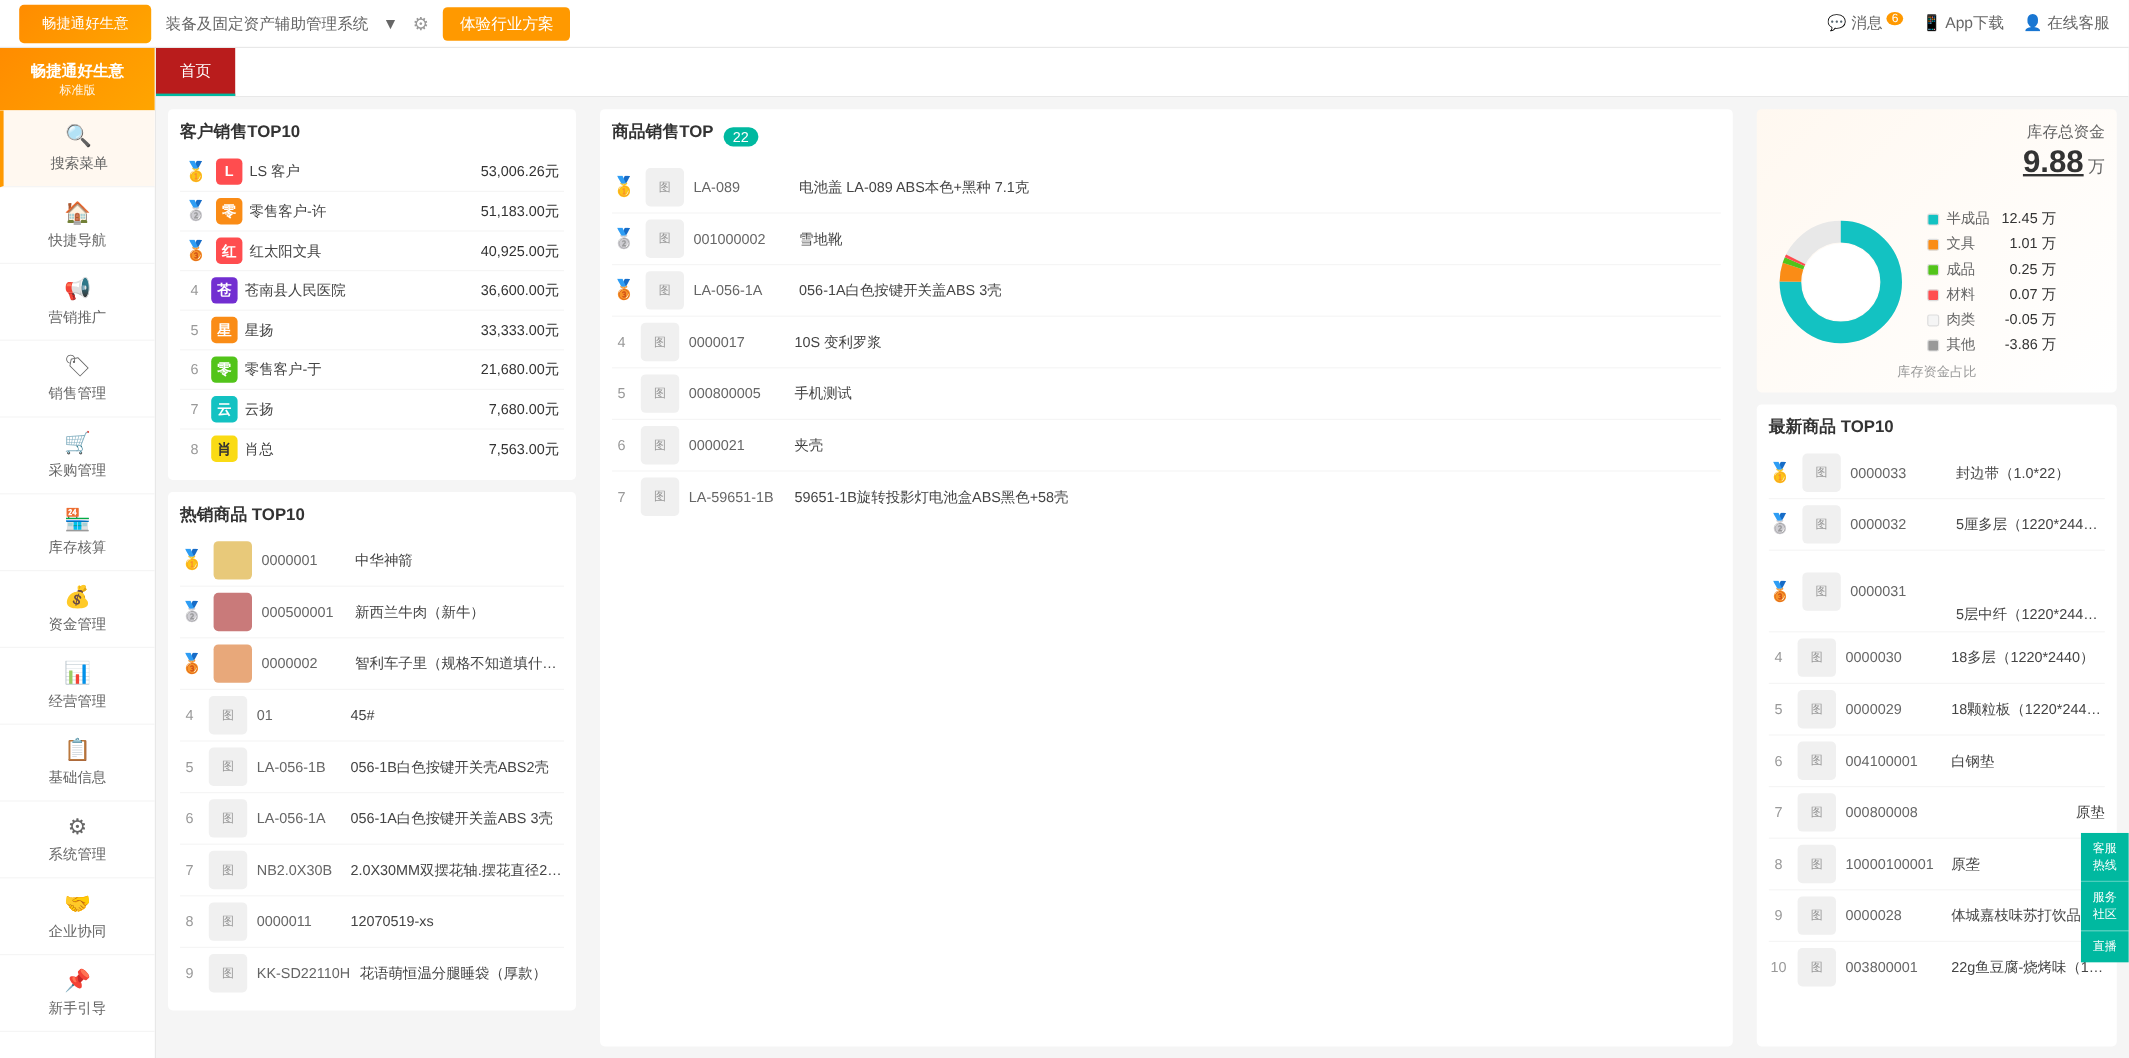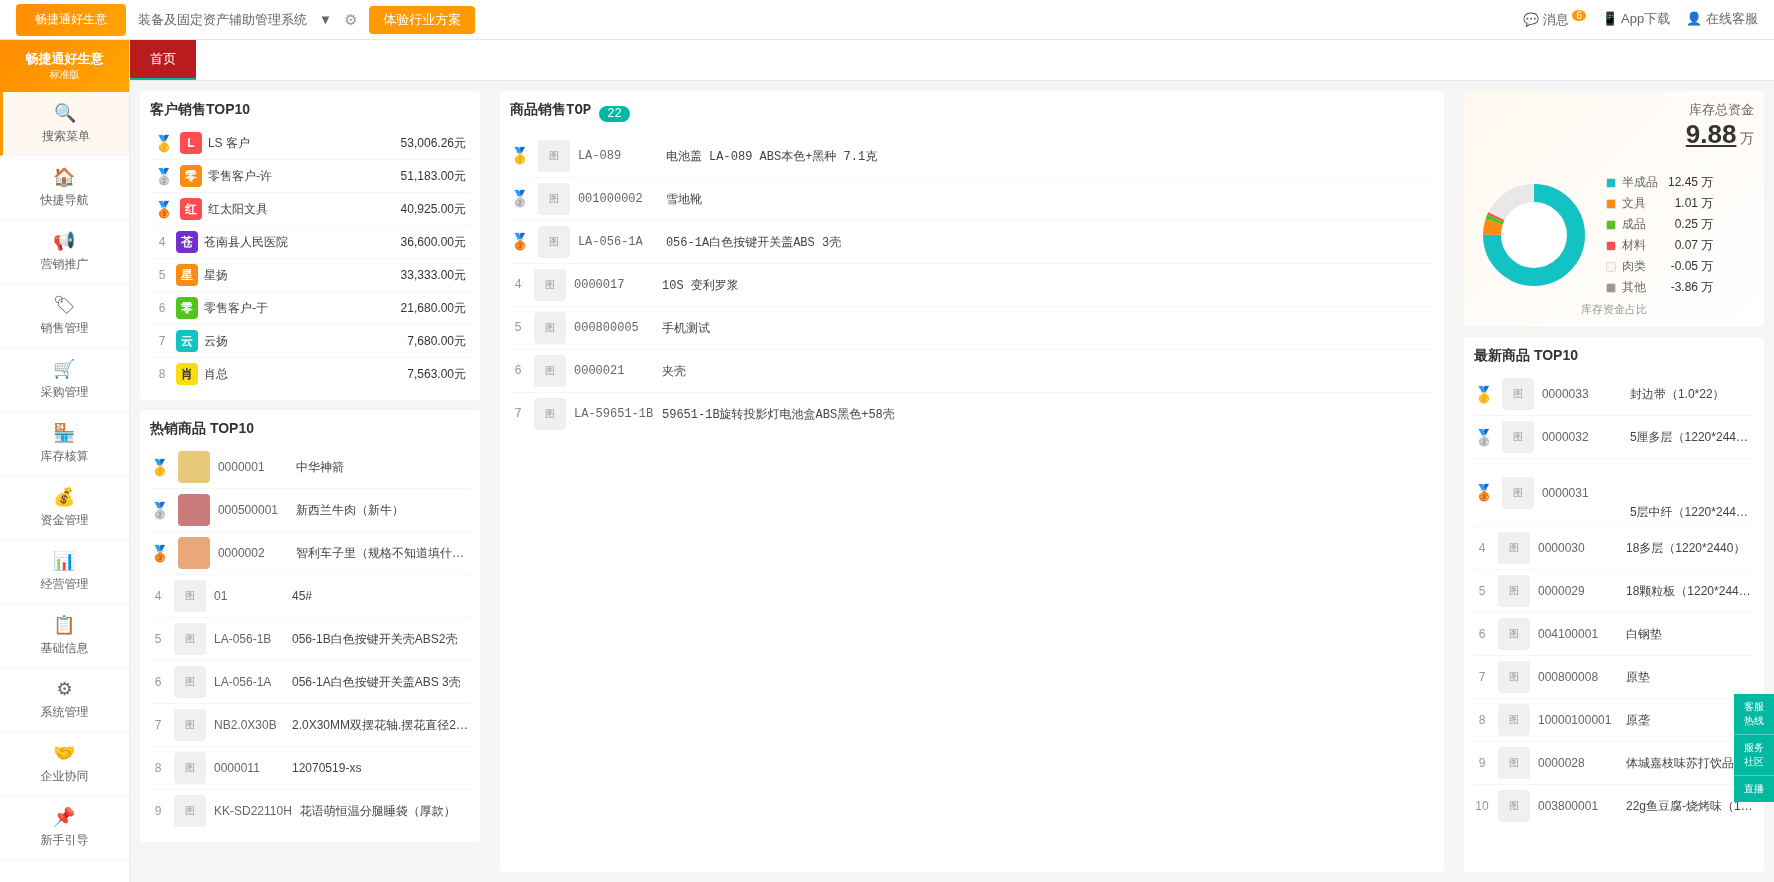--- a/index.html
+++ b/index.html
@@ -284,21 +284,21 @@
     <span style="width:16px;text-align:center;color:#999;font-size:12px;">9</span>
     <div class="product-thumb product-gray">图</div>
     <span style="color:#666;min-width:70px;">KK-SD22110H</span>
     <span style="color:#444;flex:1;overflow:hidden;text-overflow:ellipsis;white-space:nowrap;">花语萌恒温分腿睡袋（厚款）</span>
   </div>
             </div>
         </div>
       </div>
 
       <div class="col-mid">
-        <div class="card" style="flex:1;overflow-y:auto;font-family:Liberation Mono, monospace;">
+        <div class="card" style="flex:1;overflow-y:auto;">
           <div style="display:flex;align-items:center;gap:8px;margin-bottom:8px;">
             <span class="card-title">商品销售TOP</span>
             <span style="background:#00b9a0;color:#fff;border-radius:10px;padding:1px 8px;font-size:12px;">22</span>
           </div>
           <div id="product-sales-list">
               <div class="product-item">
     <span class="medal-icon gold">🥇</span>
     <div class="product-thumb product-gray">图</div>
     <span style="color:#666;min-width:80px;">LA-089</span>
     <span style="color:#444;flex:1;">电池盖 LA-089 ABS本色+黑种 7.1克</span>
@@ -441,21 +441,21 @@
               <div class="product-item">
     <span style="width:16px;text-align:center;color:#999;font-size:12px;">6</span>
     <div class="product-thumb product-gray">图</div>
     <span style="color:#666;min-width:80px;">004100001</span>
     <span style="color:#444;flex:1;overflow:hidden;text-overflow:ellipsis;white-space:nowrap;">白钢垫</span>
   </div>
               <div class="product-item">
     <span style="width:16px;text-align:center;color:#999;font-size:12px;">7</span>
     <div class="product-thumb product-gray">图</div>
     <span style="color:#666;min-width:80px;">000800008</span>
-    <span style="color:#444;flex:1;overflow:hidden;text-overflow:ellipsis;white-space:nowrap;">原垫</span>
+    <span style="color:#444;flex:1;overflow:hidden;text-overflow:ellipsis;white-space:nowrap;text-align:right;">原垫</span>
   </div>
               <div class="product-item">
     <span style="width:16px;text-align:center;color:#999;font-size:12px;">8</span>
     <div class="product-thumb product-gray">图</div>
     <span style="color:#666;min-width:80px;">10000100001</span>
     <span style="color:#444;flex:1;overflow:hidden;text-overflow:ellipsis;white-space:nowrap;">原垄</span>
   </div>
               <div class="product-item">
     <span style="width:16px;text-align:center;color:#999;font-size:12px;">9</span>
     <div class="product-thumb product-gray">图</div>

